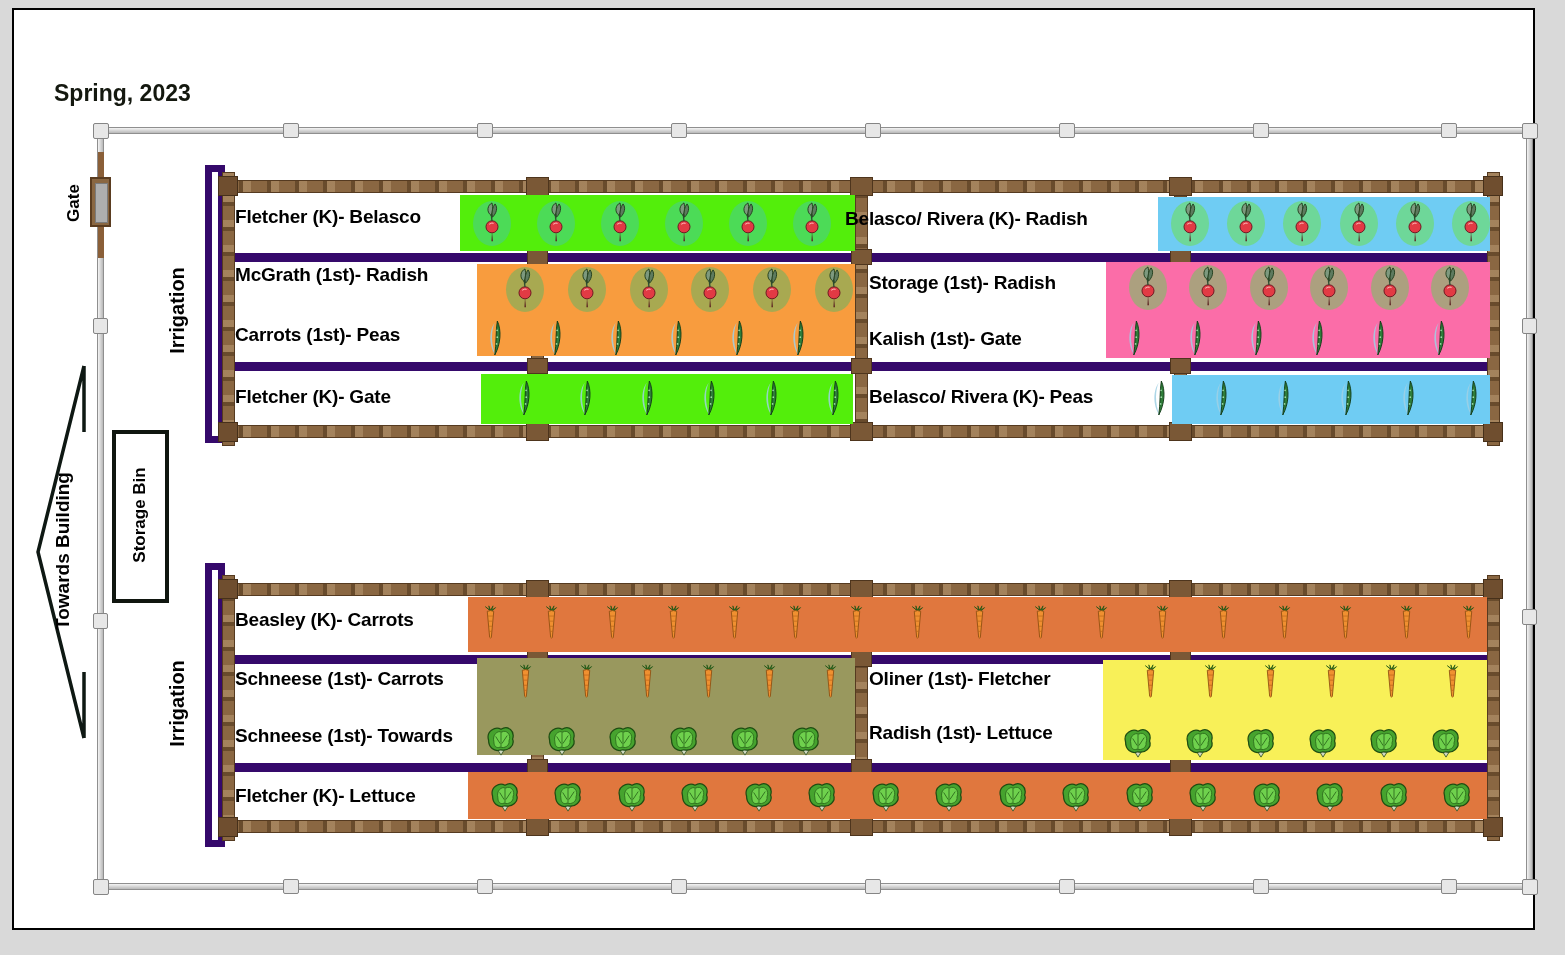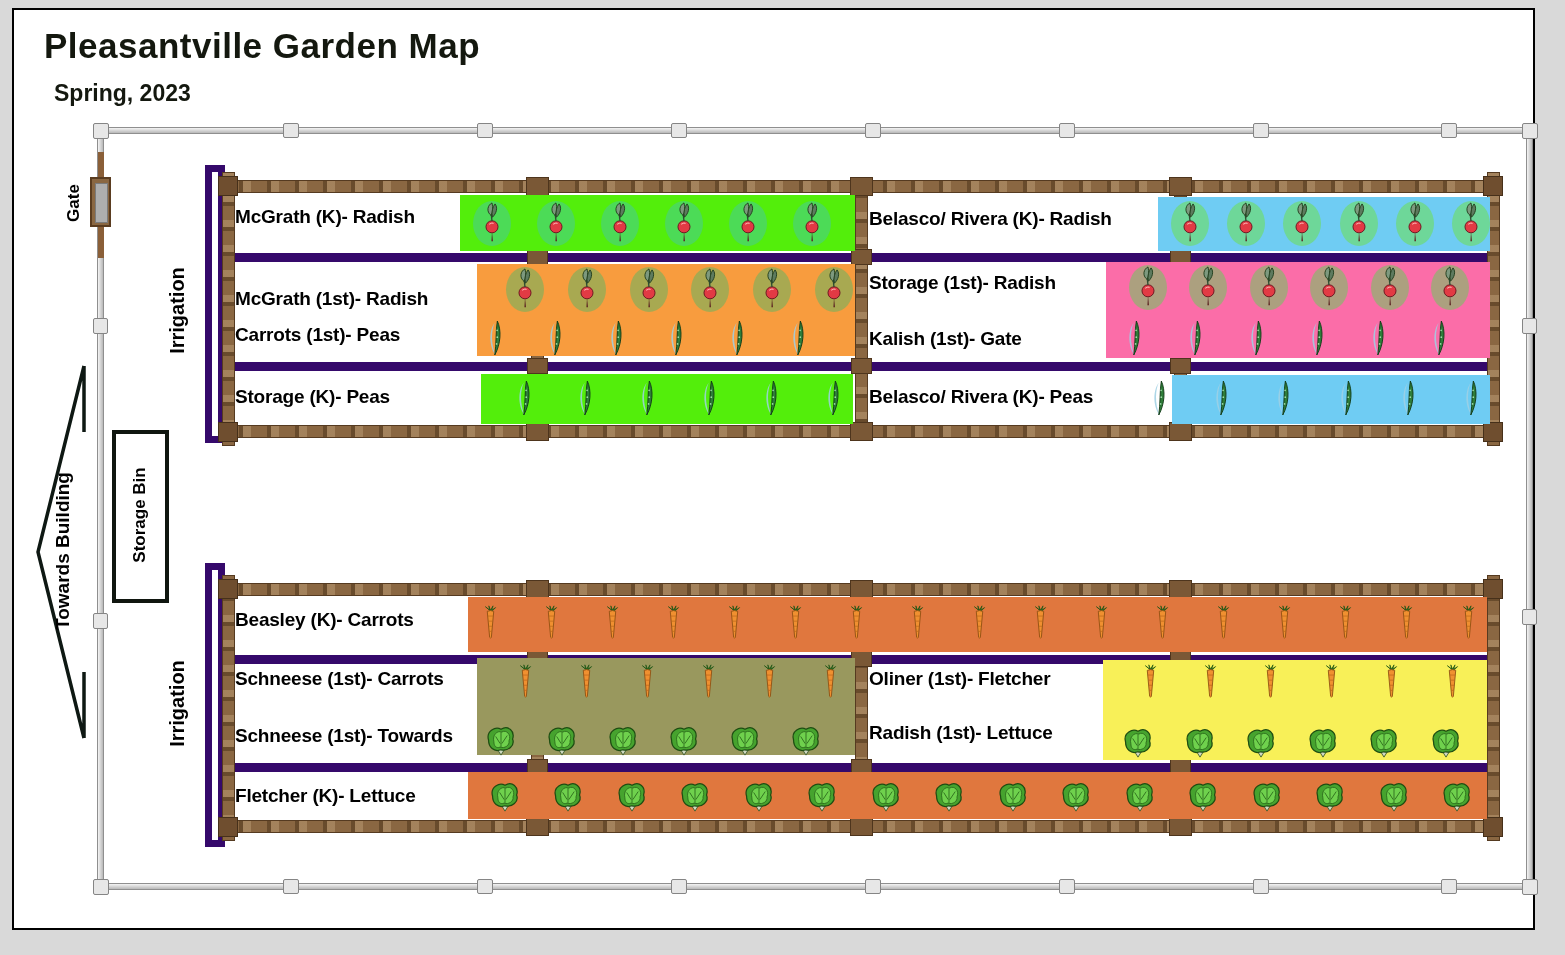--- a/index.html
+++ b/index.html
@@ -85,21 +85,20 @@
       <path d="M4 18 C1 8 12 2 18 6 C26 1 34 8 31 17 C34 24 26 31 18 29 C10 32 4 26 4 18 Z" fill="#46a32e" stroke="#1e4d12" stroke-width="1.4"></path>
       <path d="M10 20 C8 12 14 7 19 9 C24 6 30 12 27 19 C28 24 22 28 17 26 C12 28 10 24 10 20 Z" fill="#6fd14d" stroke="#2b6a1b" stroke-width="1"></path>
       <path d="M18 9 L18 26 M12 14 L17 22 M25 13 L19 22" stroke="#2b6a1b" stroke-width="1" fill="none"></path>
     </symbol>
   </defs>
 </svg>
 
 <div class="stage">
   <div class="panel"></div>
 
-  <div class="title">Pleasantville Garden Map</div>
   <div class="subtitle">Spring, 2023</div>
 
   <div class="fence-h" style="left:97px;top:127px;width:1436px;"></div>
   <div class="fence-h" style="left:97px;top:883px;width:1434px;"></div>
   <div class="fence-v" style="left:97px;top:127px;height:761px;"></div>
   <div class="fence-v" style="left:1526px;top:127px;height:761px;"></div>
   <div id="fence-posts">
       <div class="fence-post" style="left: 283px; top: 123px; width: 14px; height: 13px;"></div>
       <div class="fence-post" style="left: 283px; top: 879px; width: 14px; height: 13px;"></div>
       <div class="fence-post" style="left: 477px; top: 123px; width: 14px; height: 13px;"></div>
@@ -212,21 +211,21 @@
         <use href="#sym-radish" xlink:href="#sym-radish"></use>
       </svg>
       <div class="halo" style="left: 729px; top: 201px; width: 38px; height: 45px; background: rgb(76, 217, 92);"></div>
       <svg width="24" height="42" viewBox="0 0 24 44" class="icon" style="left: 736px; top: 202px;">
         <use href="#sym-radish" xlink:href="#sym-radish"></use>
       </svg>
       <div class="halo" style="left: 793px; top: 201px; width: 38px; height: 45px; background: rgb(76, 217, 92);"></div>
       <svg width="24" height="42" viewBox="0 0 24 44" class="icon" style="left: 800px; top: 202px;">
         <use href="#sym-radish" xlink:href="#sym-radish"></use>
       </svg>
-      <div class="plot-label" style="left: 235px; top: 206px;">McGrath (K)- Radish</div>
+      <div class="plot-label" style="left: 235px; top: 206px;">Fletcher (K)- Belasco</div>
       <div class="bed" style="left: 1158px; top: 197px; width: 332px; height: 54px; background: rgb(111, 204, 243);"></div>
       <div class="halo" style="left: 1171px; top: 201px; width: 38px; height: 45px; background: rgb(110, 215, 148);"></div>
       <svg width="24" height="42" viewBox="0 0 24 44" class="icon" style="left: 1178px; top: 202px;">
         <use href="#sym-radish" xlink:href="#sym-radish"></use>
       </svg>
       <div class="halo" style="left: 1227.2px; top: 201px; width: 38px; height: 45px; background: rgb(110, 215, 148);"></div>
       <svg width="24" height="42" viewBox="0 0 24 44" class="icon" style="left: 1234.2px; top: 202px;">
         <use href="#sym-radish" xlink:href="#sym-radish"></use>
       </svg>
       <div class="halo" style="left: 1283.4px; top: 201px; width: 38px; height: 45px; background: rgb(110, 215, 148);"></div>
@@ -238,21 +237,21 @@
         <use href="#sym-radish" xlink:href="#sym-radish"></use>
       </svg>
       <div class="halo" style="left: 1395.8px; top: 201px; width: 38px; height: 45px; background: rgb(110, 215, 148);"></div>
       <svg width="24" height="42" viewBox="0 0 24 44" class="icon" style="left: 1402.8px; top: 202px;">
         <use href="#sym-radish" xlink:href="#sym-radish"></use>
       </svg>
       <div class="halo" style="left: 1452px; top: 201px; width: 38px; height: 45px; background: rgb(110, 215, 148);"></div>
       <svg width="24" height="42" viewBox="0 0 24 44" class="icon" style="left: 1459px; top: 202px;">
         <use href="#sym-radish" xlink:href="#sym-radish"></use>
       </svg>
-      <div class="plot-label" style="left: 869px; top: 208px;">Belasco/ Rivera (K)- Radish</div>
+      <div class="plot-label" style="left: 845px; top: 208px;">Belasco/ Rivera (K)- Radish</div>
       <div class="bed" style="left: 477px; top: 264px; width: 378px; height: 92px; background: rgb(248, 156, 62);"></div>
       <div class="halo" style="left: 506px; top: 267px; width: 38px; height: 45px; background: rgb(163, 170, 82);"></div>
       <svg width="24" height="42" viewBox="0 0 24 44" class="icon" style="left: 513px; top: 268px;">
         <use href="#sym-radish" xlink:href="#sym-radish"></use>
       </svg>
       <div class="halo" style="left: 567.8px; top: 267px; width: 38px; height: 45px; background: rgb(163, 170, 82);"></div>
       <svg width="24" height="42" viewBox="0 0 24 44" class="icon" style="left: 574.8px; top: 268px;">
         <use href="#sym-radish" xlink:href="#sym-radish"></use>
       </svg>
       <div class="halo" style="left: 629.6px; top: 267px; width: 38px; height: 45px; background: rgb(163, 170, 82);"></div>
@@ -282,21 +281,21 @@
       </svg>
       <svg width="17" height="40" viewBox="0 0 20 42" class="icon" style="left: 669.3px; top: 318px;">
         <use href="#sym-pea" xlink:href="#sym-pea"></use>
       </svg>
       <svg width="17" height="40" viewBox="0 0 20 42" class="icon" style="left: 729.9px; top: 318px;">
         <use href="#sym-pea" xlink:href="#sym-pea"></use>
       </svg>
       <svg width="17" height="40" viewBox="0 0 20 42" class="icon" style="left: 790.5px; top: 318px;">
         <use href="#sym-pea" xlink:href="#sym-pea"></use>
       </svg>
-      <div class="plot-label" style="left: 235px; top: 288px;">McGrath (1st)- Radish</div>
+      <div class="plot-label" style="left: 235px; top: 264px;">McGrath (1st)- Radish</div>
       <div class="plot-label" style="left: 235px; top: 324px;">Carrots (1st)- Peas</div>
       <div class="bed" style="left: 1106px; top: 262px; width: 384px; height: 96px; background: rgb(251, 109, 168);"></div>
       <div class="halo" style="left: 1129px; top: 265px; width: 38px; height: 45px; background: rgb(168, 163, 124);"></div>
       <svg width="24" height="42" viewBox="0 0 24 44" class="icon" style="left: 1136px; top: 266px;">
         <use href="#sym-radish" xlink:href="#sym-radish"></use>
       </svg>
       <div class="halo" style="left: 1189.4px; top: 265px; width: 38px; height: 45px; background: rgb(168, 163, 124);"></div>
       <svg width="24" height="42" viewBox="0 0 24 44" class="icon" style="left: 1196.4px; top: 266px;">
         <use href="#sym-radish" xlink:href="#sym-radish"></use>
       </svg>
@@ -348,21 +347,21 @@
       </svg>
       <svg width="17" height="40" viewBox="0 0 20 42" class="icon" style="left: 701.9px; top: 378px;">
         <use href="#sym-pea" xlink:href="#sym-pea"></use>
       </svg>
       <svg width="17" height="40" viewBox="0 0 20 42" class="icon" style="left: 763.7px; top: 378px;">
         <use href="#sym-pea" xlink:href="#sym-pea"></use>
       </svg>
       <svg width="17" height="40" viewBox="0 0 20 42" class="icon" style="left: 825.5px; top: 378px;">
         <use href="#sym-pea" xlink:href="#sym-pea"></use>
       </svg>
-      <div class="plot-label" style="left: 235px; top: 386px;">Storage (K)- Peas</div>
+      <div class="plot-label" style="left: 235px; top: 386px;">Fletcher (K)- Gate</div>
       <div class="bed" style="left: 1172px; top: 375px; width: 318px; height: 49px; background: rgb(111, 204, 243);"></div>
       <svg width="17" height="40" viewBox="0 0 20 42" class="icon" style="left: 1151.5px; top: 378px;">
         <use href="#sym-pea" xlink:href="#sym-pea"></use>
       </svg>
       <svg width="17" height="40" viewBox="0 0 20 42" class="icon" style="left: 1213.9px; top: 378px;">
         <use href="#sym-pea" xlink:href="#sym-pea"></use>
       </svg>
       <svg width="17" height="40" viewBox="0 0 20 42" class="icon" style="left: 1276.3px; top: 378px;">
         <use href="#sym-pea" xlink:href="#sym-pea"></use>
       </svg>

